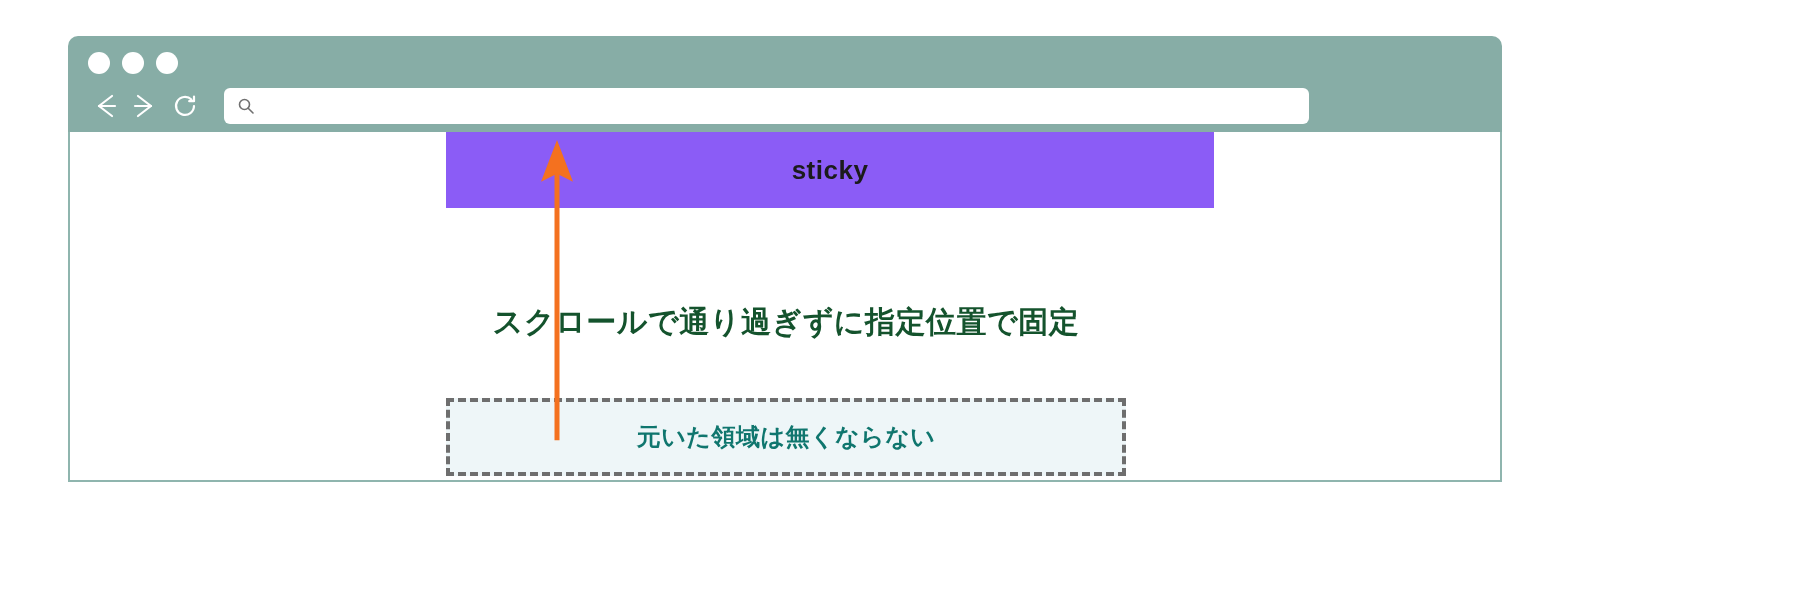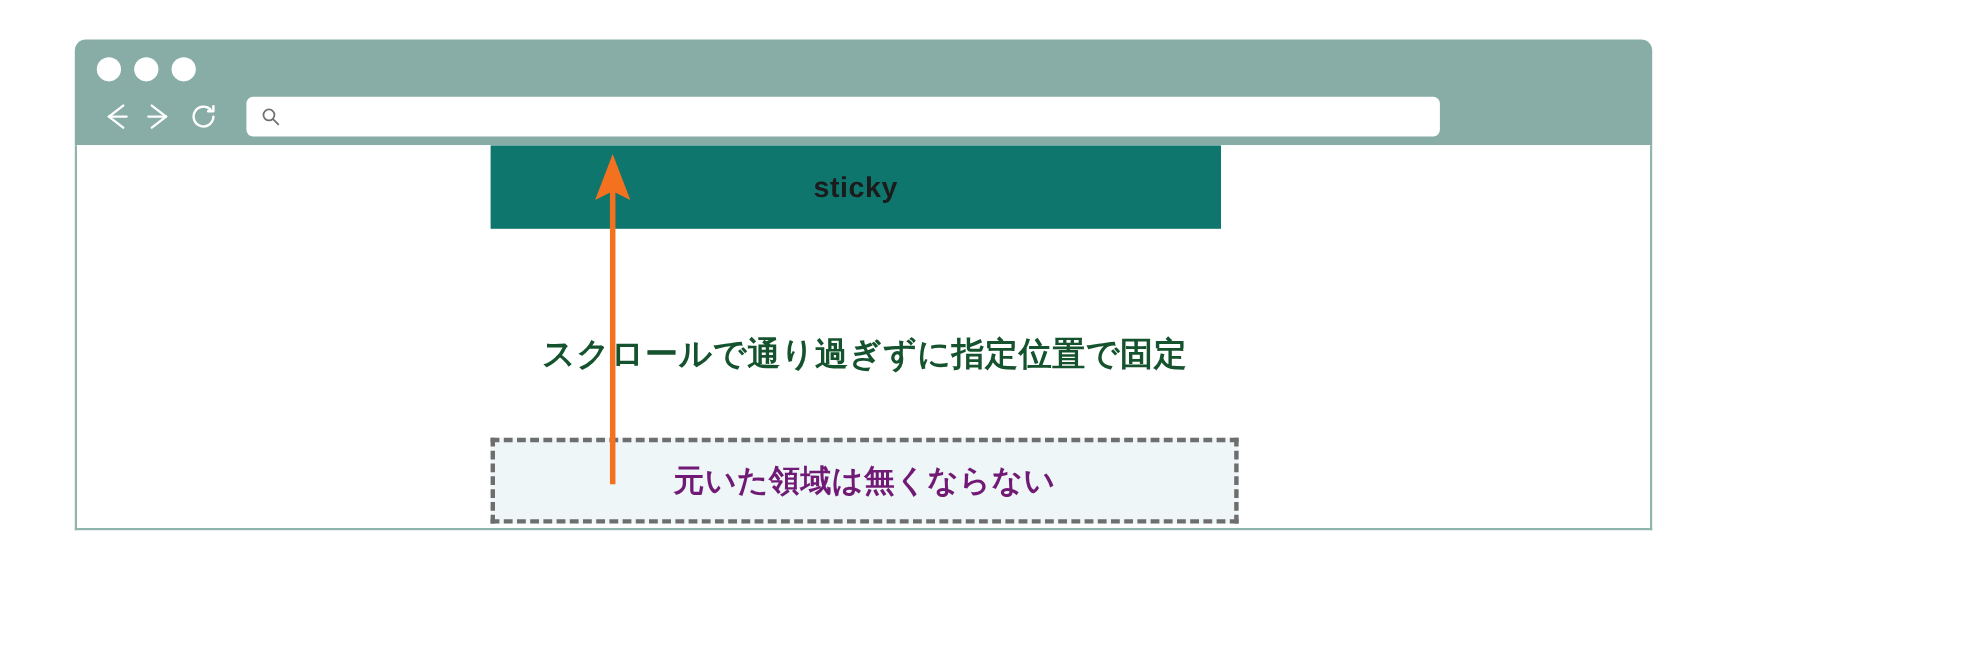--- a/index.html
+++ b/index.html
@@ -124,23 +124,23 @@
     border-top: none;
     box-sizing: border-box;
     overflow: hidden;
   }
 
   
   .sticky-bar {
     position: absolute;
     left: 376px;
     top: 0;
-    width: 664px;
+    width: 768px;
     height: 76px;
-    background: #0f766e;
+    background: #8b5cf6;
     display: flex;
     align-items: center;
     justify-content: center;
   }
   .sticky-bar .label {
     font-size: 26px;
     font-weight: bold;
     color: #1b1b1b;
     letter-spacing: 0.5px;
   }
@@ -167,23 +167,23 @@
     width: 680px;
     height: 78px;
     background: #eef6f8;
     border: 4px dashed #6e6e6e;
     box-sizing: border-box;
     display: flex;
     align-items: center;
     justify-content: center;
   }
   .placeholder-box .label {
-    font-size: 28px;
+    font-size: 24px;
     font-weight: bold;
-    color: #701a75;
+    color: #0f766e;
     letter-spacing: 0.5px;
   }
 
   
   .arrow-layer {
     position: absolute;
     left: 0;
     top: 0;
     width: 100%;
     height: 100%;

